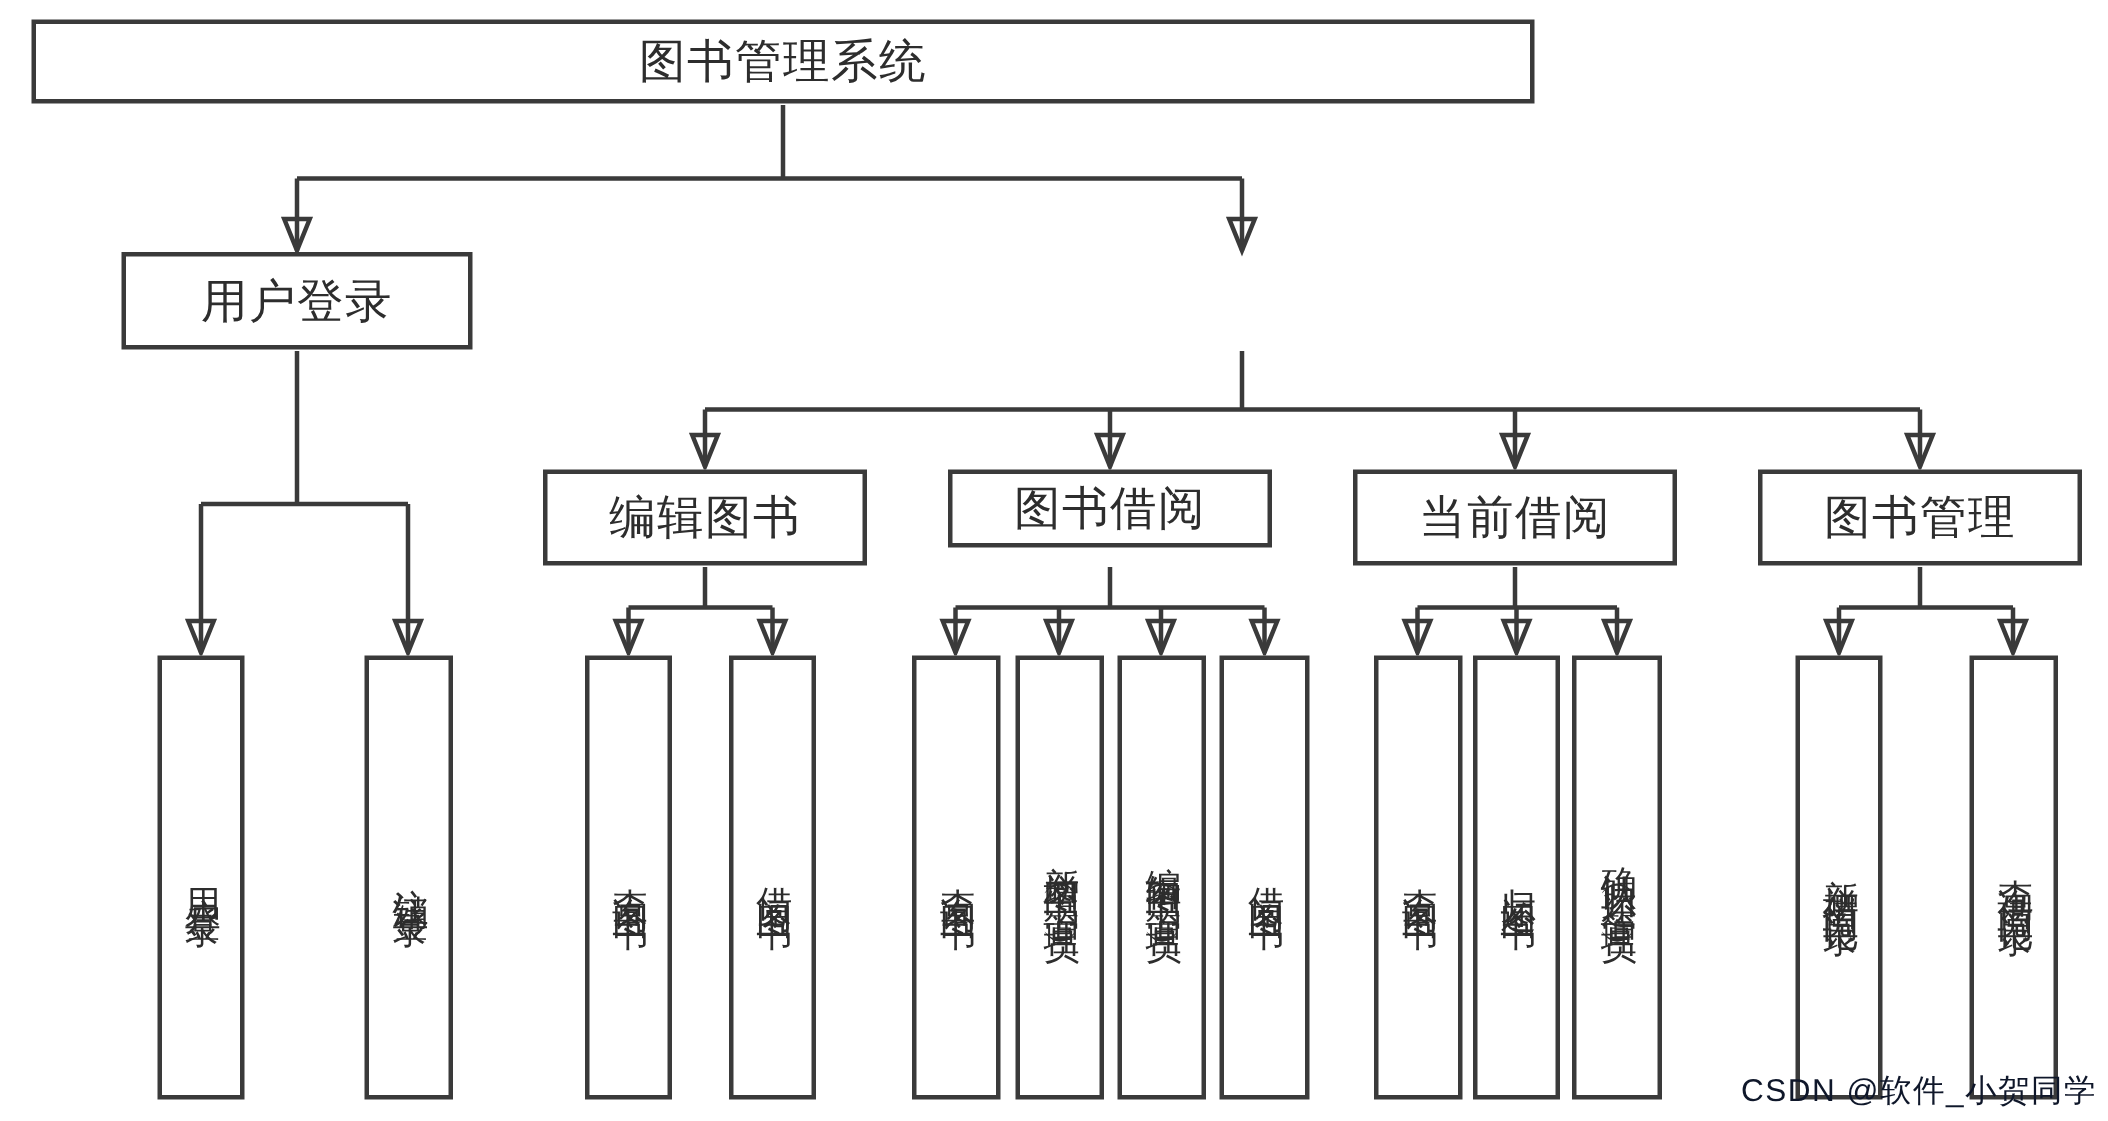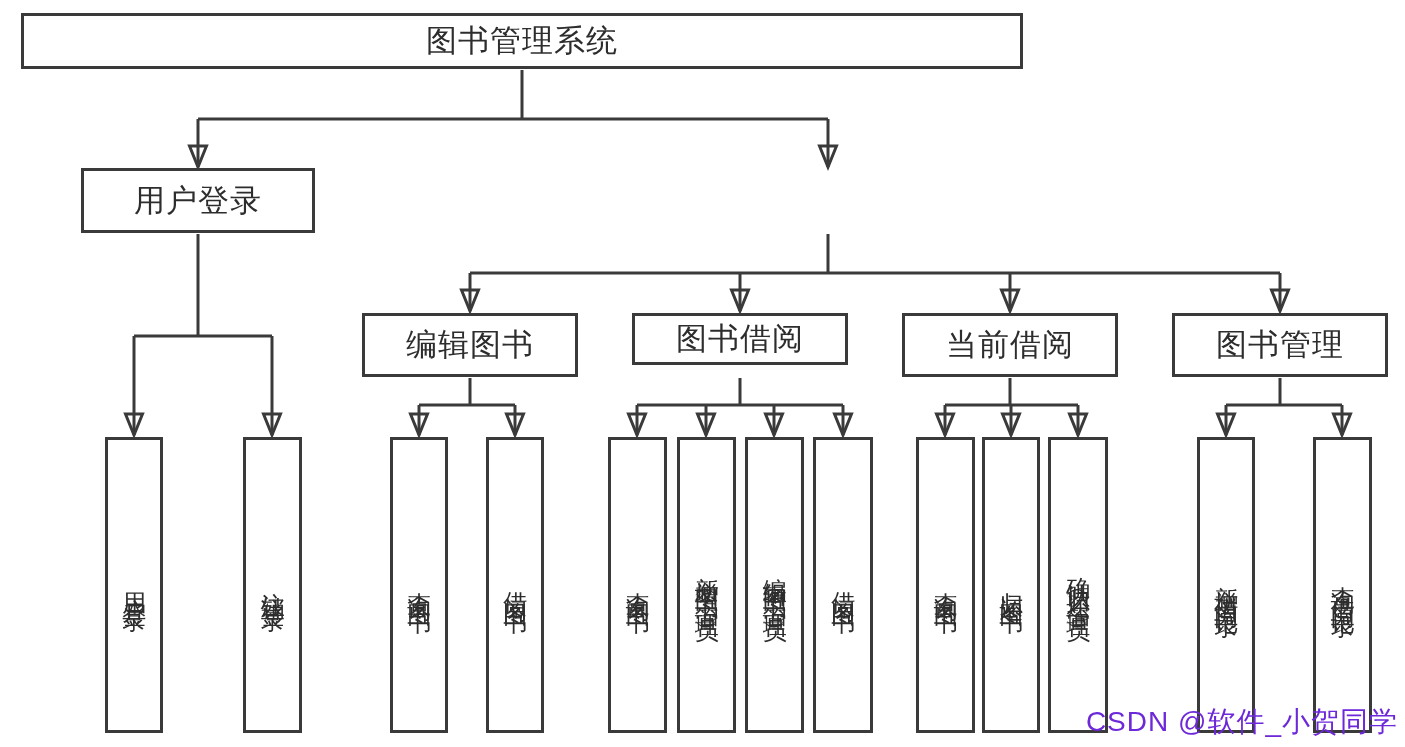--- a/index.html
+++ b/index.html
@@ -12,21 +12,21 @@
   .box{
     position:absolute;box-sizing:border-box;border:3px solid #3a3a3a;background:#ffffff;
     display:flex;align-items:center;justify-content:center;color:#2d2d2d;
   }
   .box.h{font-size:31px;letter-spacing:1px;}
   .box.v{
     writing-mode:vertical-rl;text-orientation:mixed;
     font-size:24px;letter-spacing:6px;line-height:1.1;
   }
   .watermark{
-    position:absolute;right:7px;bottom:6px;font-size:28px;color:#6d28d9;letter-spacing:1px;
+    position:absolute;right:7px;bottom:6px;font-size:21px;color:#0f172a;letter-spacing:1px;
   }
 </style>
 </head>
 <body>
 
 <div class="canvas">
 
   <svg class="wires" viewBox="0 0 1405 747" xmlns="http://www.w3.org/2000/svg">
     <defs>
       <marker id="arw" orient="auto" markerUnits="userSpaceOnUse" refX="21" refY="0" markerWidth="26" markerHeight="20" overflow="visible">

